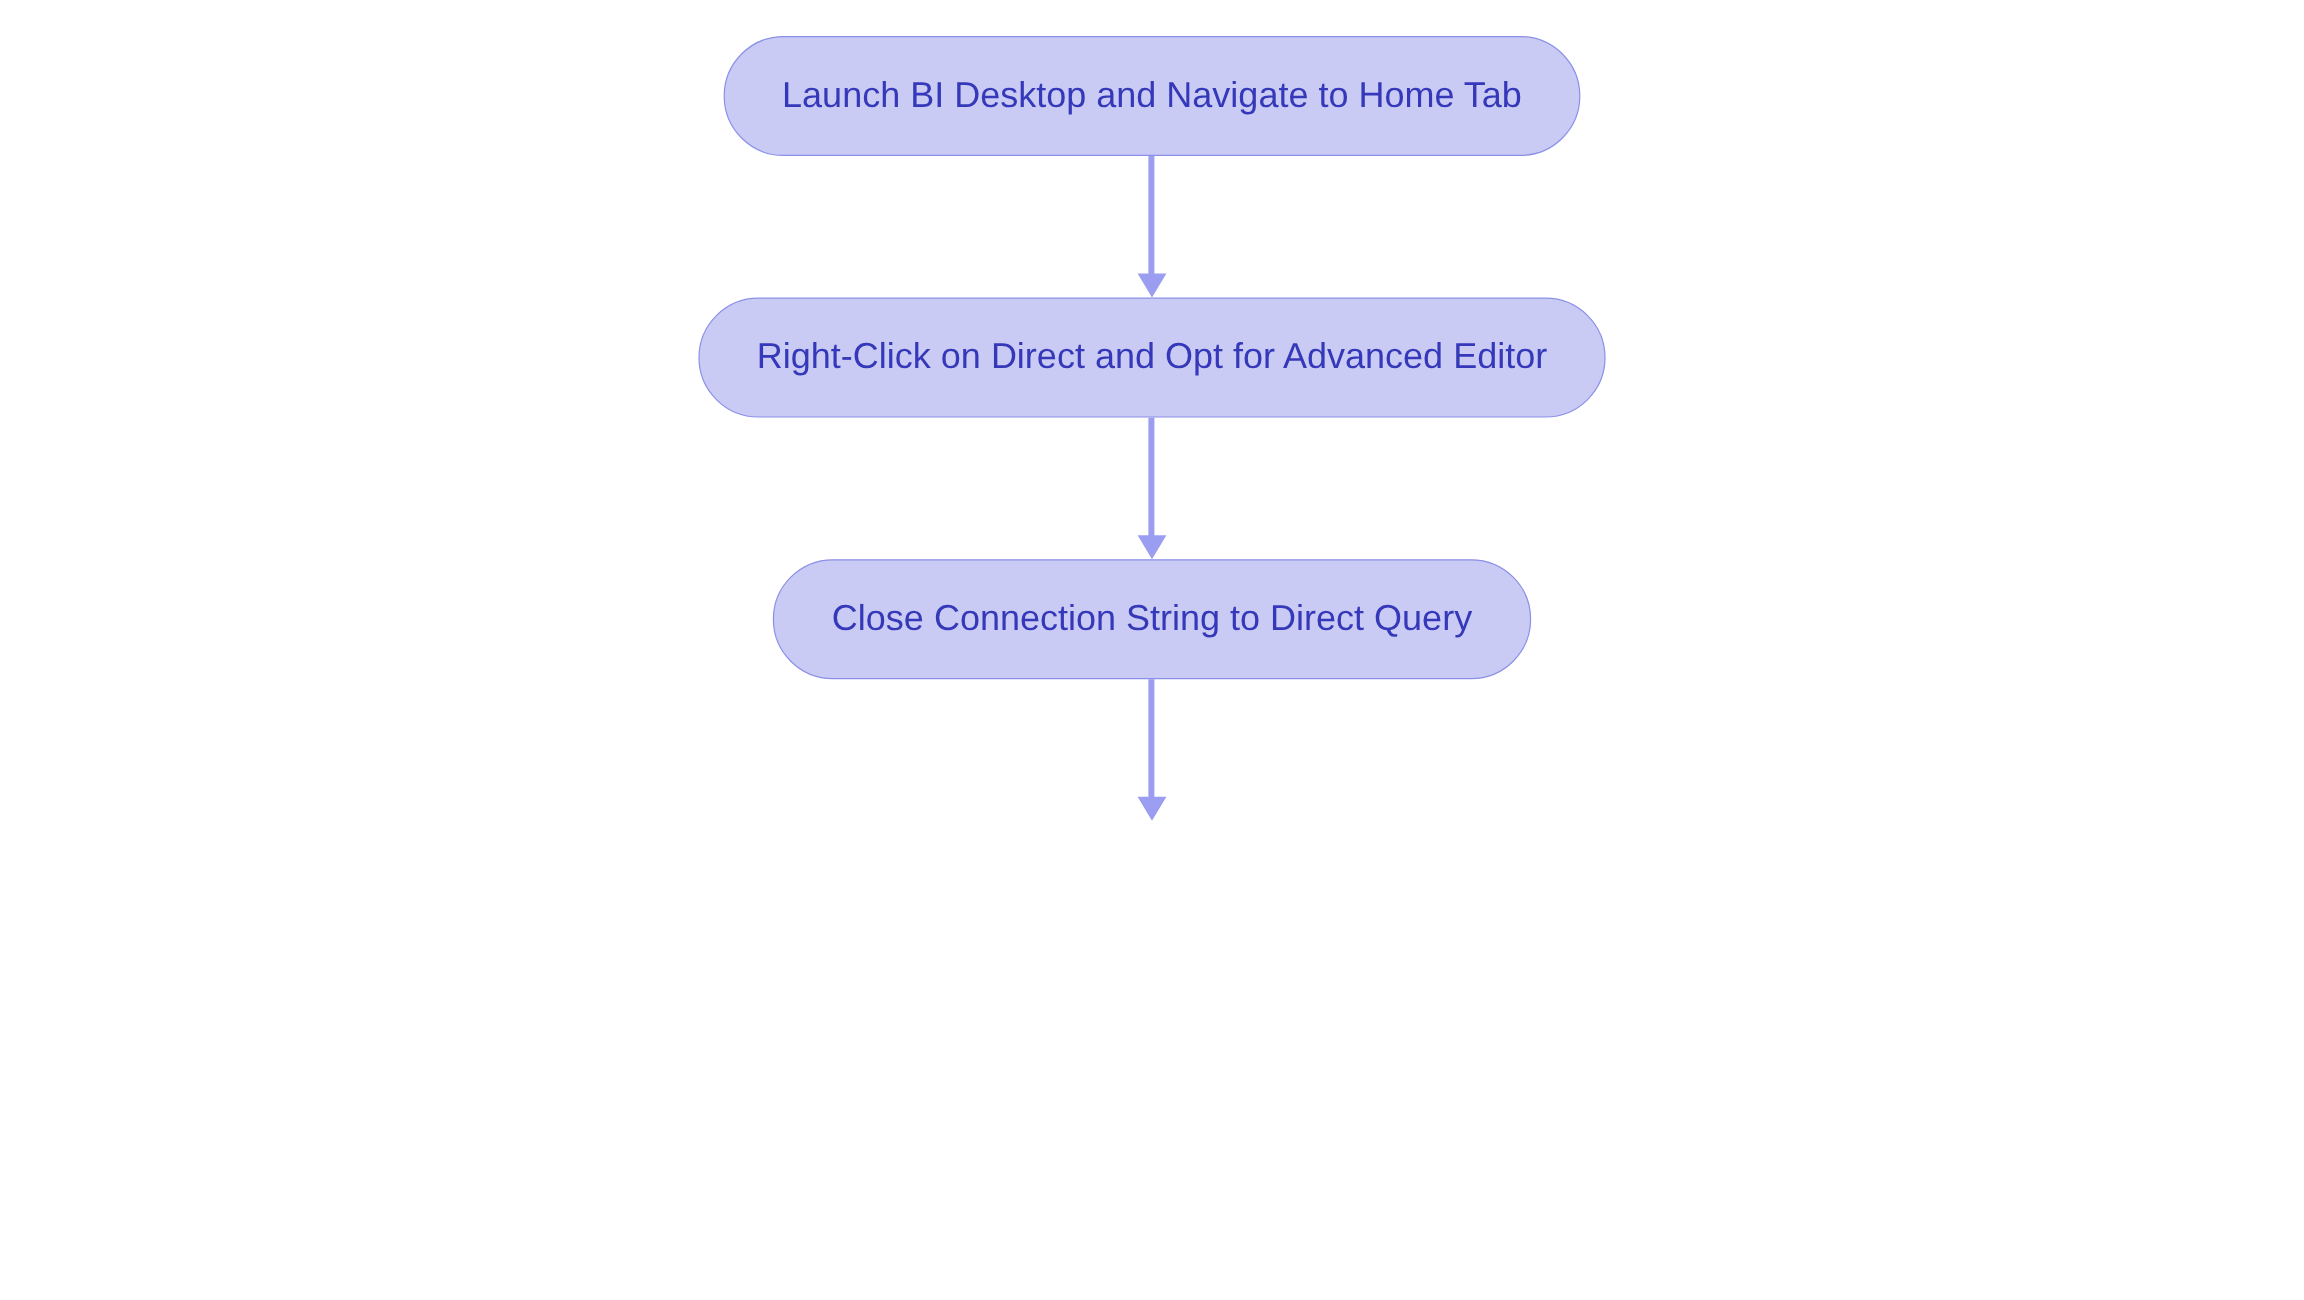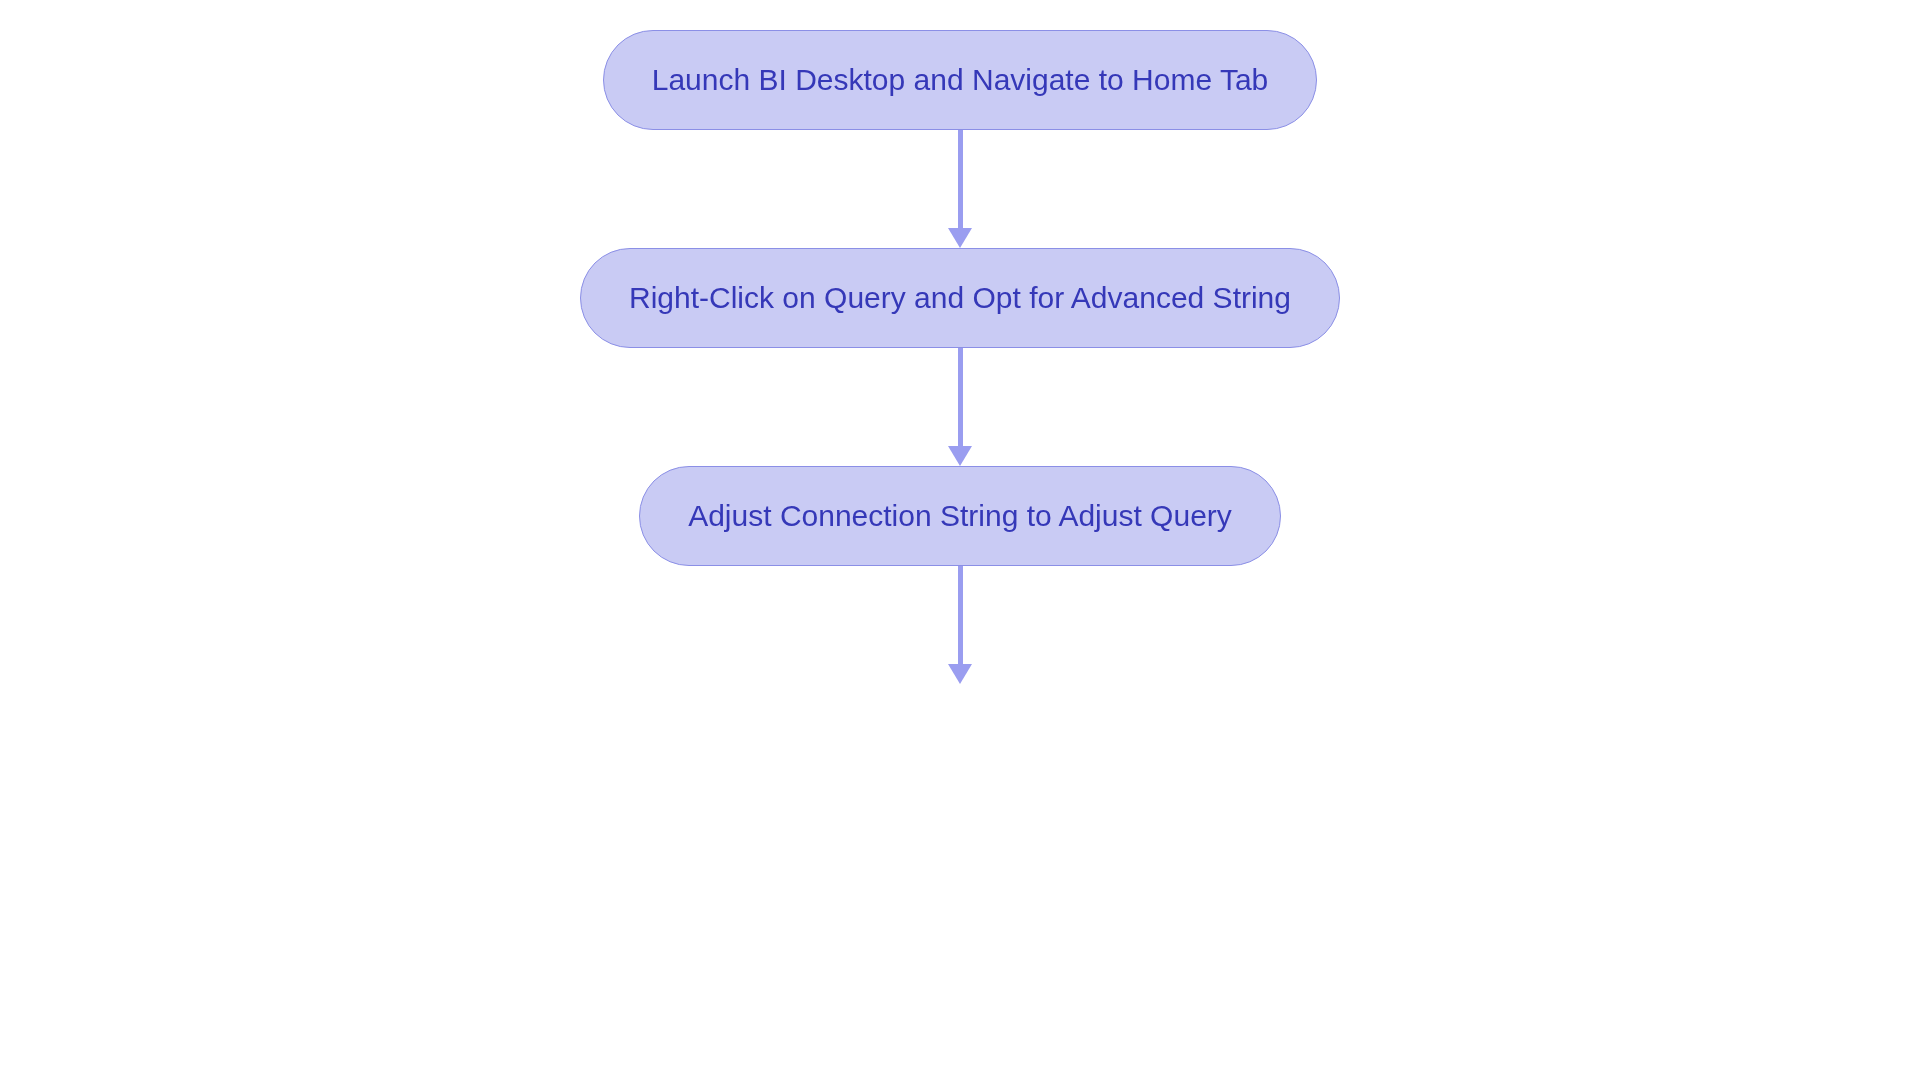--- a/index.html
+++ b/index.html
@@ -58,26 +58,26 @@
 
 <div class="flowchart">
   <div class="node">
     <span>Launch BI Desktop and Navigate to Home Tab</span>
   </div>
   <div class="arrow">
     <div class="arrow-line"></div>
     <div class="arrow-head"></div>
   </div>
   <div class="node">
-    <span>Right-Click on Query and Opt for Advanced String</span>
+    <span>Right-Click on Direct and Opt for Advanced Editor</span>
   </div>
   <div class="arrow">
     <div class="arrow-line"></div>
     <div class="arrow-head"></div>
   </div>
   <div class="node">
-    <span>Adjust Connection String to Adjust Query</span>
+    <span>Close Connection String to Direct Query</span>
   </div>
   <div class="arrow">
     <div class="arrow-line"></div>
     <div class="arrow-head"></div>
   </div>
 </div>
 
 </body></html>

